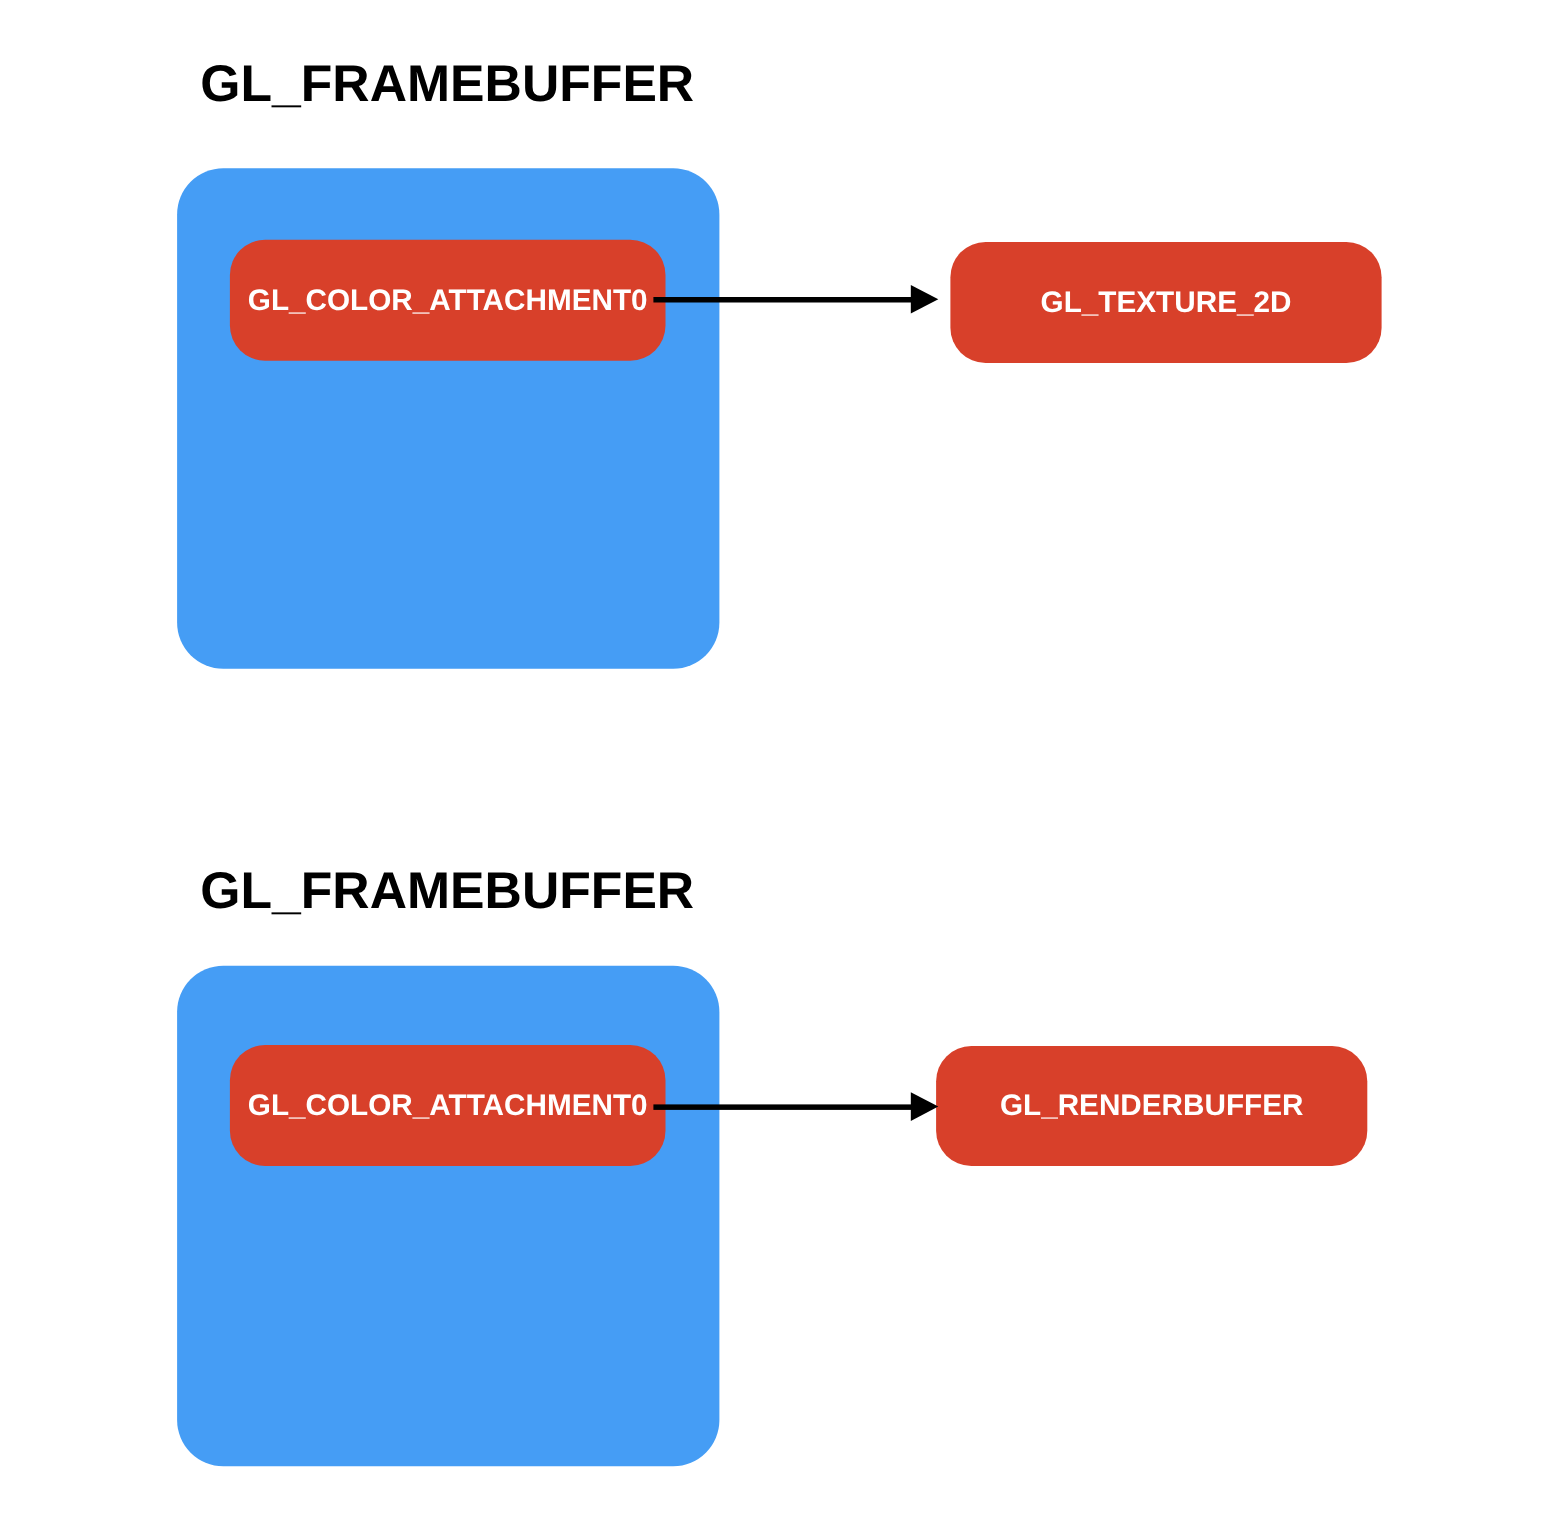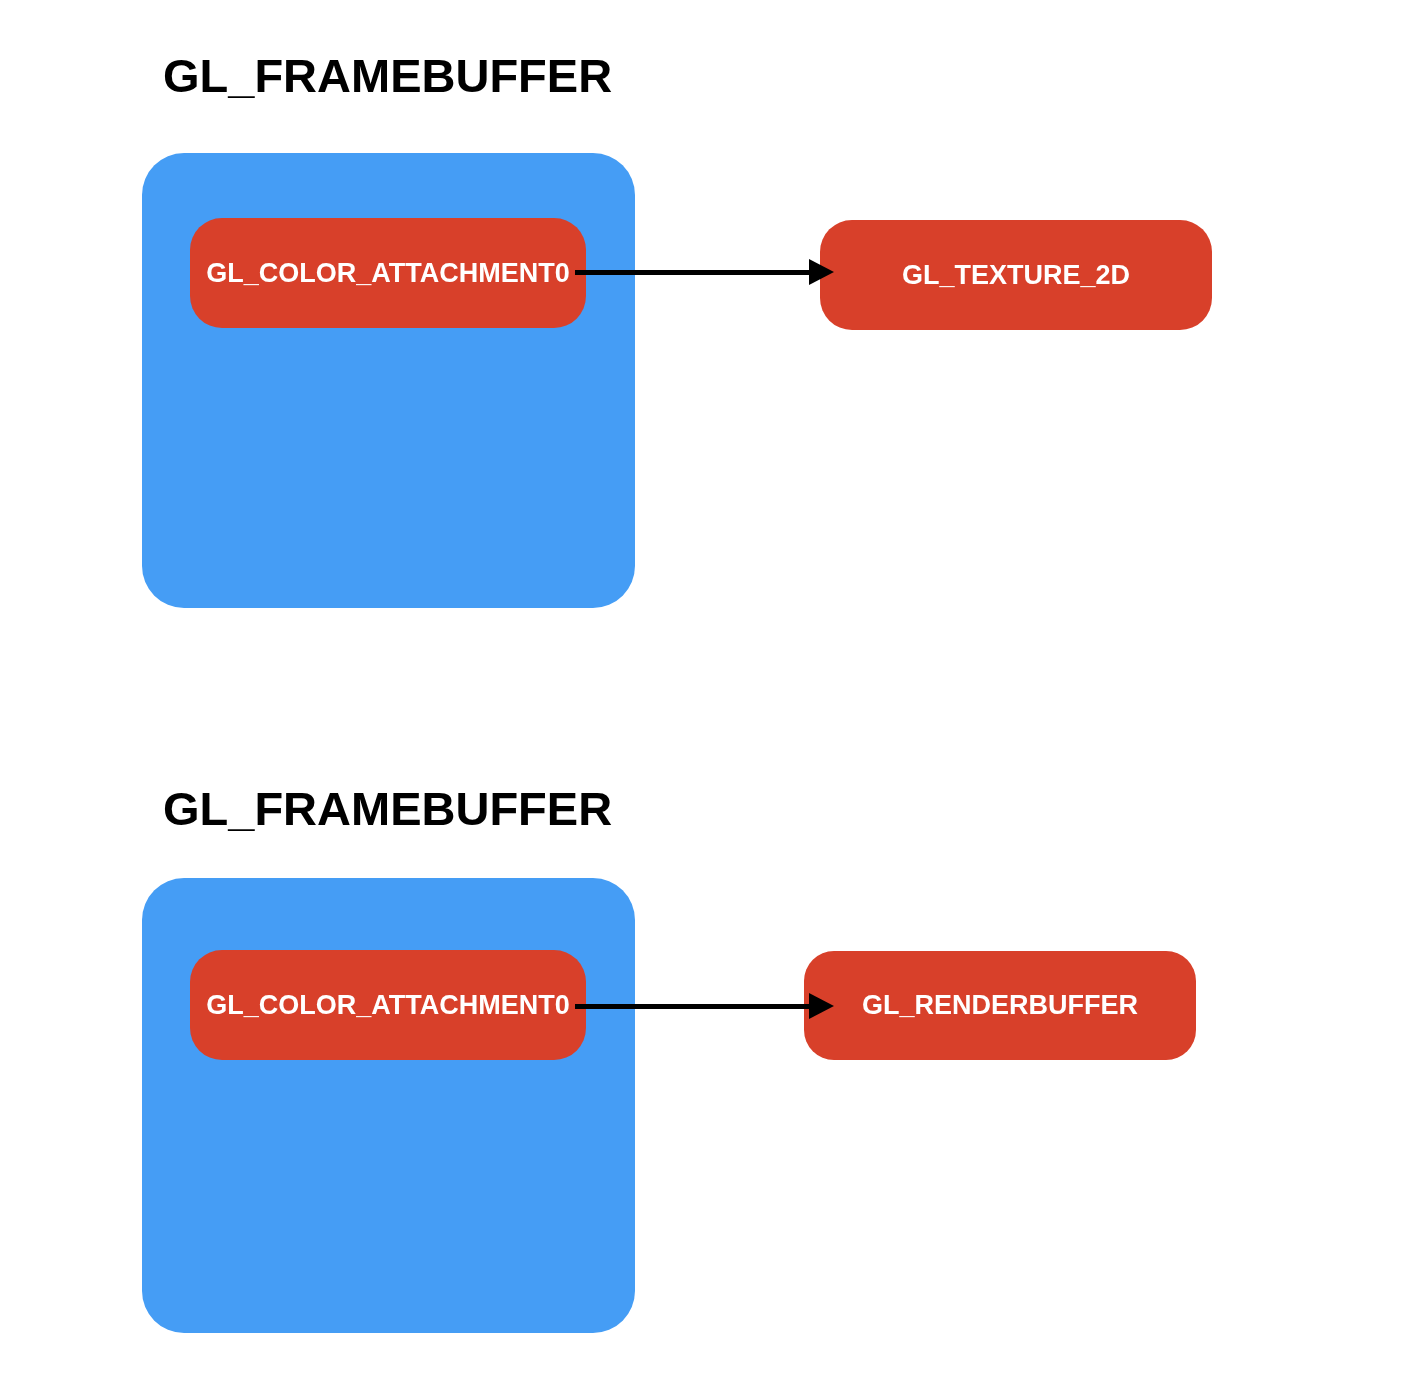--- a/index.html
+++ b/index.html
@@ -16,20 +16,21 @@
     height: 1398px;
     background: var(--background);
     font-family: "Liberation Sans", sans-serif;
     overflow: hidden;
   }
   #canvas {
     position: relative;
     width: 1136px;
     height: 1398px;
     background: var(--background);
+    margin-left: 19px;
   }
   .title {
     position: absolute;
     font-size: 47px;
     font-weight: bold;
     line-height: 1.1;
     color: var(--title-text);
     letter-spacing: 0px;
     white-space: nowrap;
   }
@@ -87,32 +88,32 @@
 
   <div class="fb-box" style="left:142px; top:153px;"></div>
 
   <div class="node attachment-node" style="left:190px; top:218px;">
     <span>GL_COLOR_ATTACHMENT0</span>
   </div>
 
   <div class="arrow-line" style="left:575px; top:270px;"></div>
   <div class="arrow-head" style="left:809px; top:259px;"></div>
 
-  <div class="node target-node" style="left:820px; top:220px;">
+  <div class="node target-node" style="left:845px; top:220px;">
     <span>GL_TEXTURE_2D</span>
   </div>
 
   <div class="title" style="left:163px; top:783px;">GL_FRAMEBUFFER</div>
 
   <div class="fb-box" style="left:142px; top:878px;"></div>
 
   <div class="node attachment-node" style="left:190px; top:950px;">
     <span>GL_COLOR_ATTACHMENT0</span>
   </div>
 
   <div class="arrow-line" style="left:575px; top:1004px;"></div>
   <div class="arrow-head" style="left:809px; top:993px;"></div>
 
-  <div class="node target-node" style="left:804px; top:951px; height:109px;border-radius:30px;">
+  <div class="node target-node" style="left:832px; top:951px; height:109px;">
     <span>GL_RENDERBUFFER</span>
   </div>
 
 </div>
 
 </body></html>

